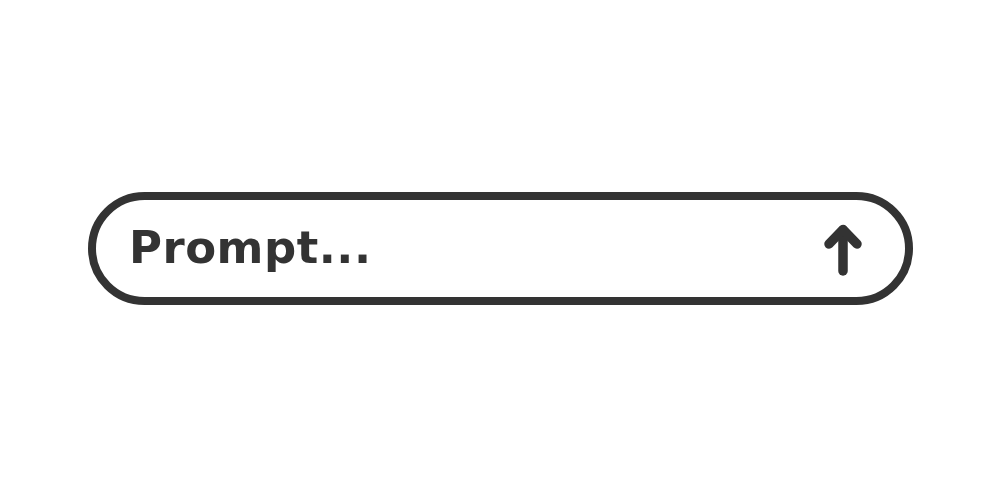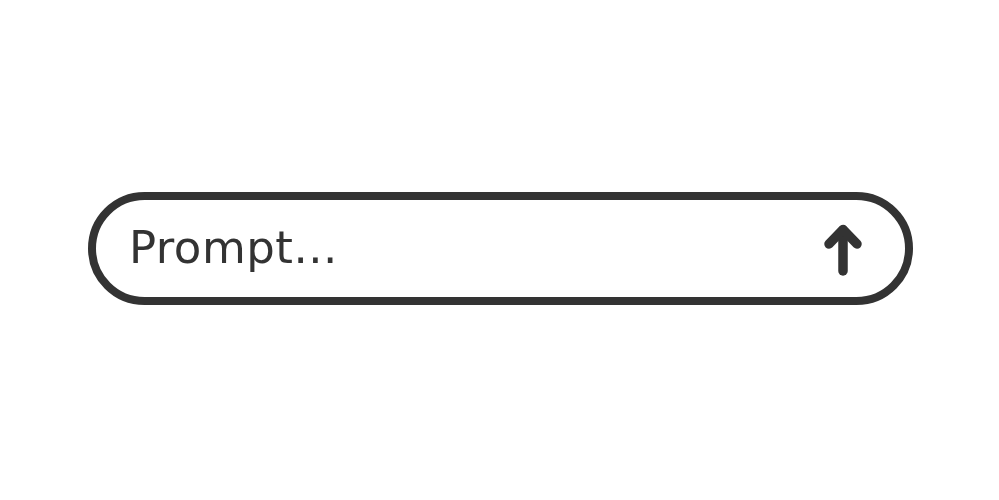--- a/index.html
+++ b/index.html
@@ -36,21 +36,21 @@
     display: flex;
     align-items: center;
     justify-content: space-between;
     padding: 0 22px 0 33px;
     cursor: text;
   }
 
   
   #prompt-text {
     font-family: "DejaVu Sans", sans-serif;
-    font-weight: normal;
+    font-weight: bold;
     font-size: 45px;
     line-height: 1;
     letter-spacing: 0.5px;
     color: #333333;
     white-space: nowrap;
     user-select: none;
     position: relative;
     top: -1px;
   }
 

